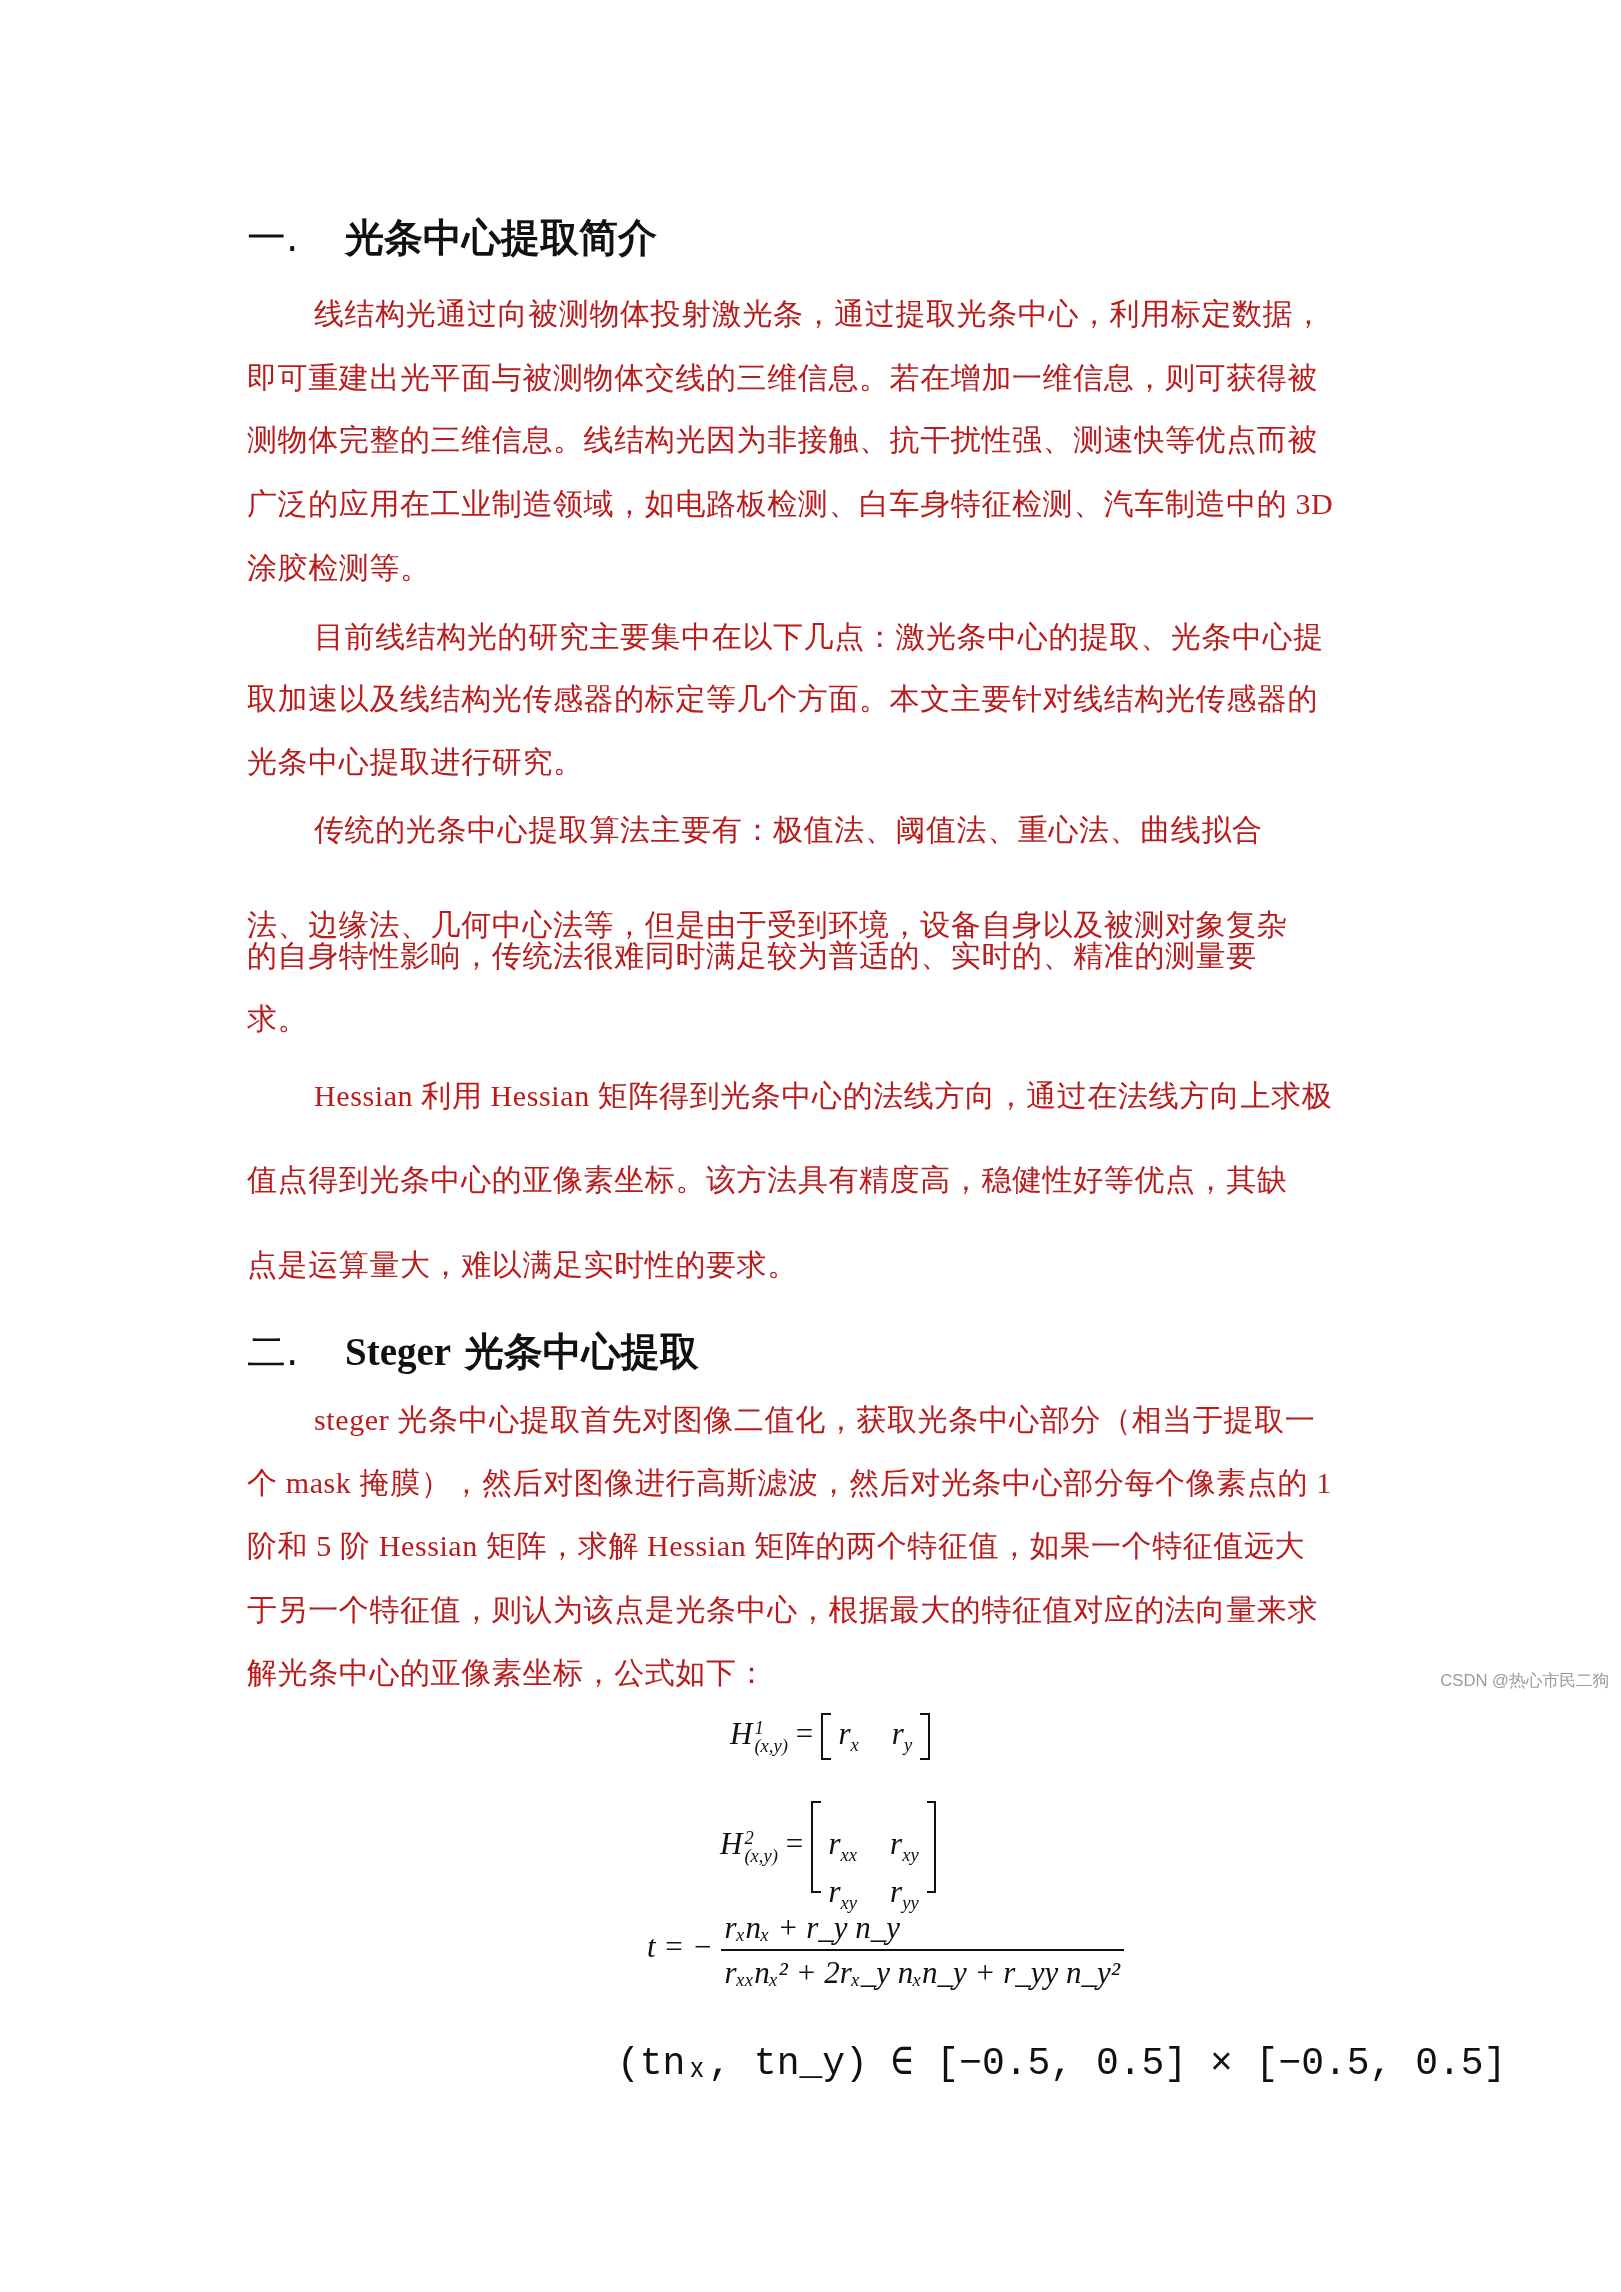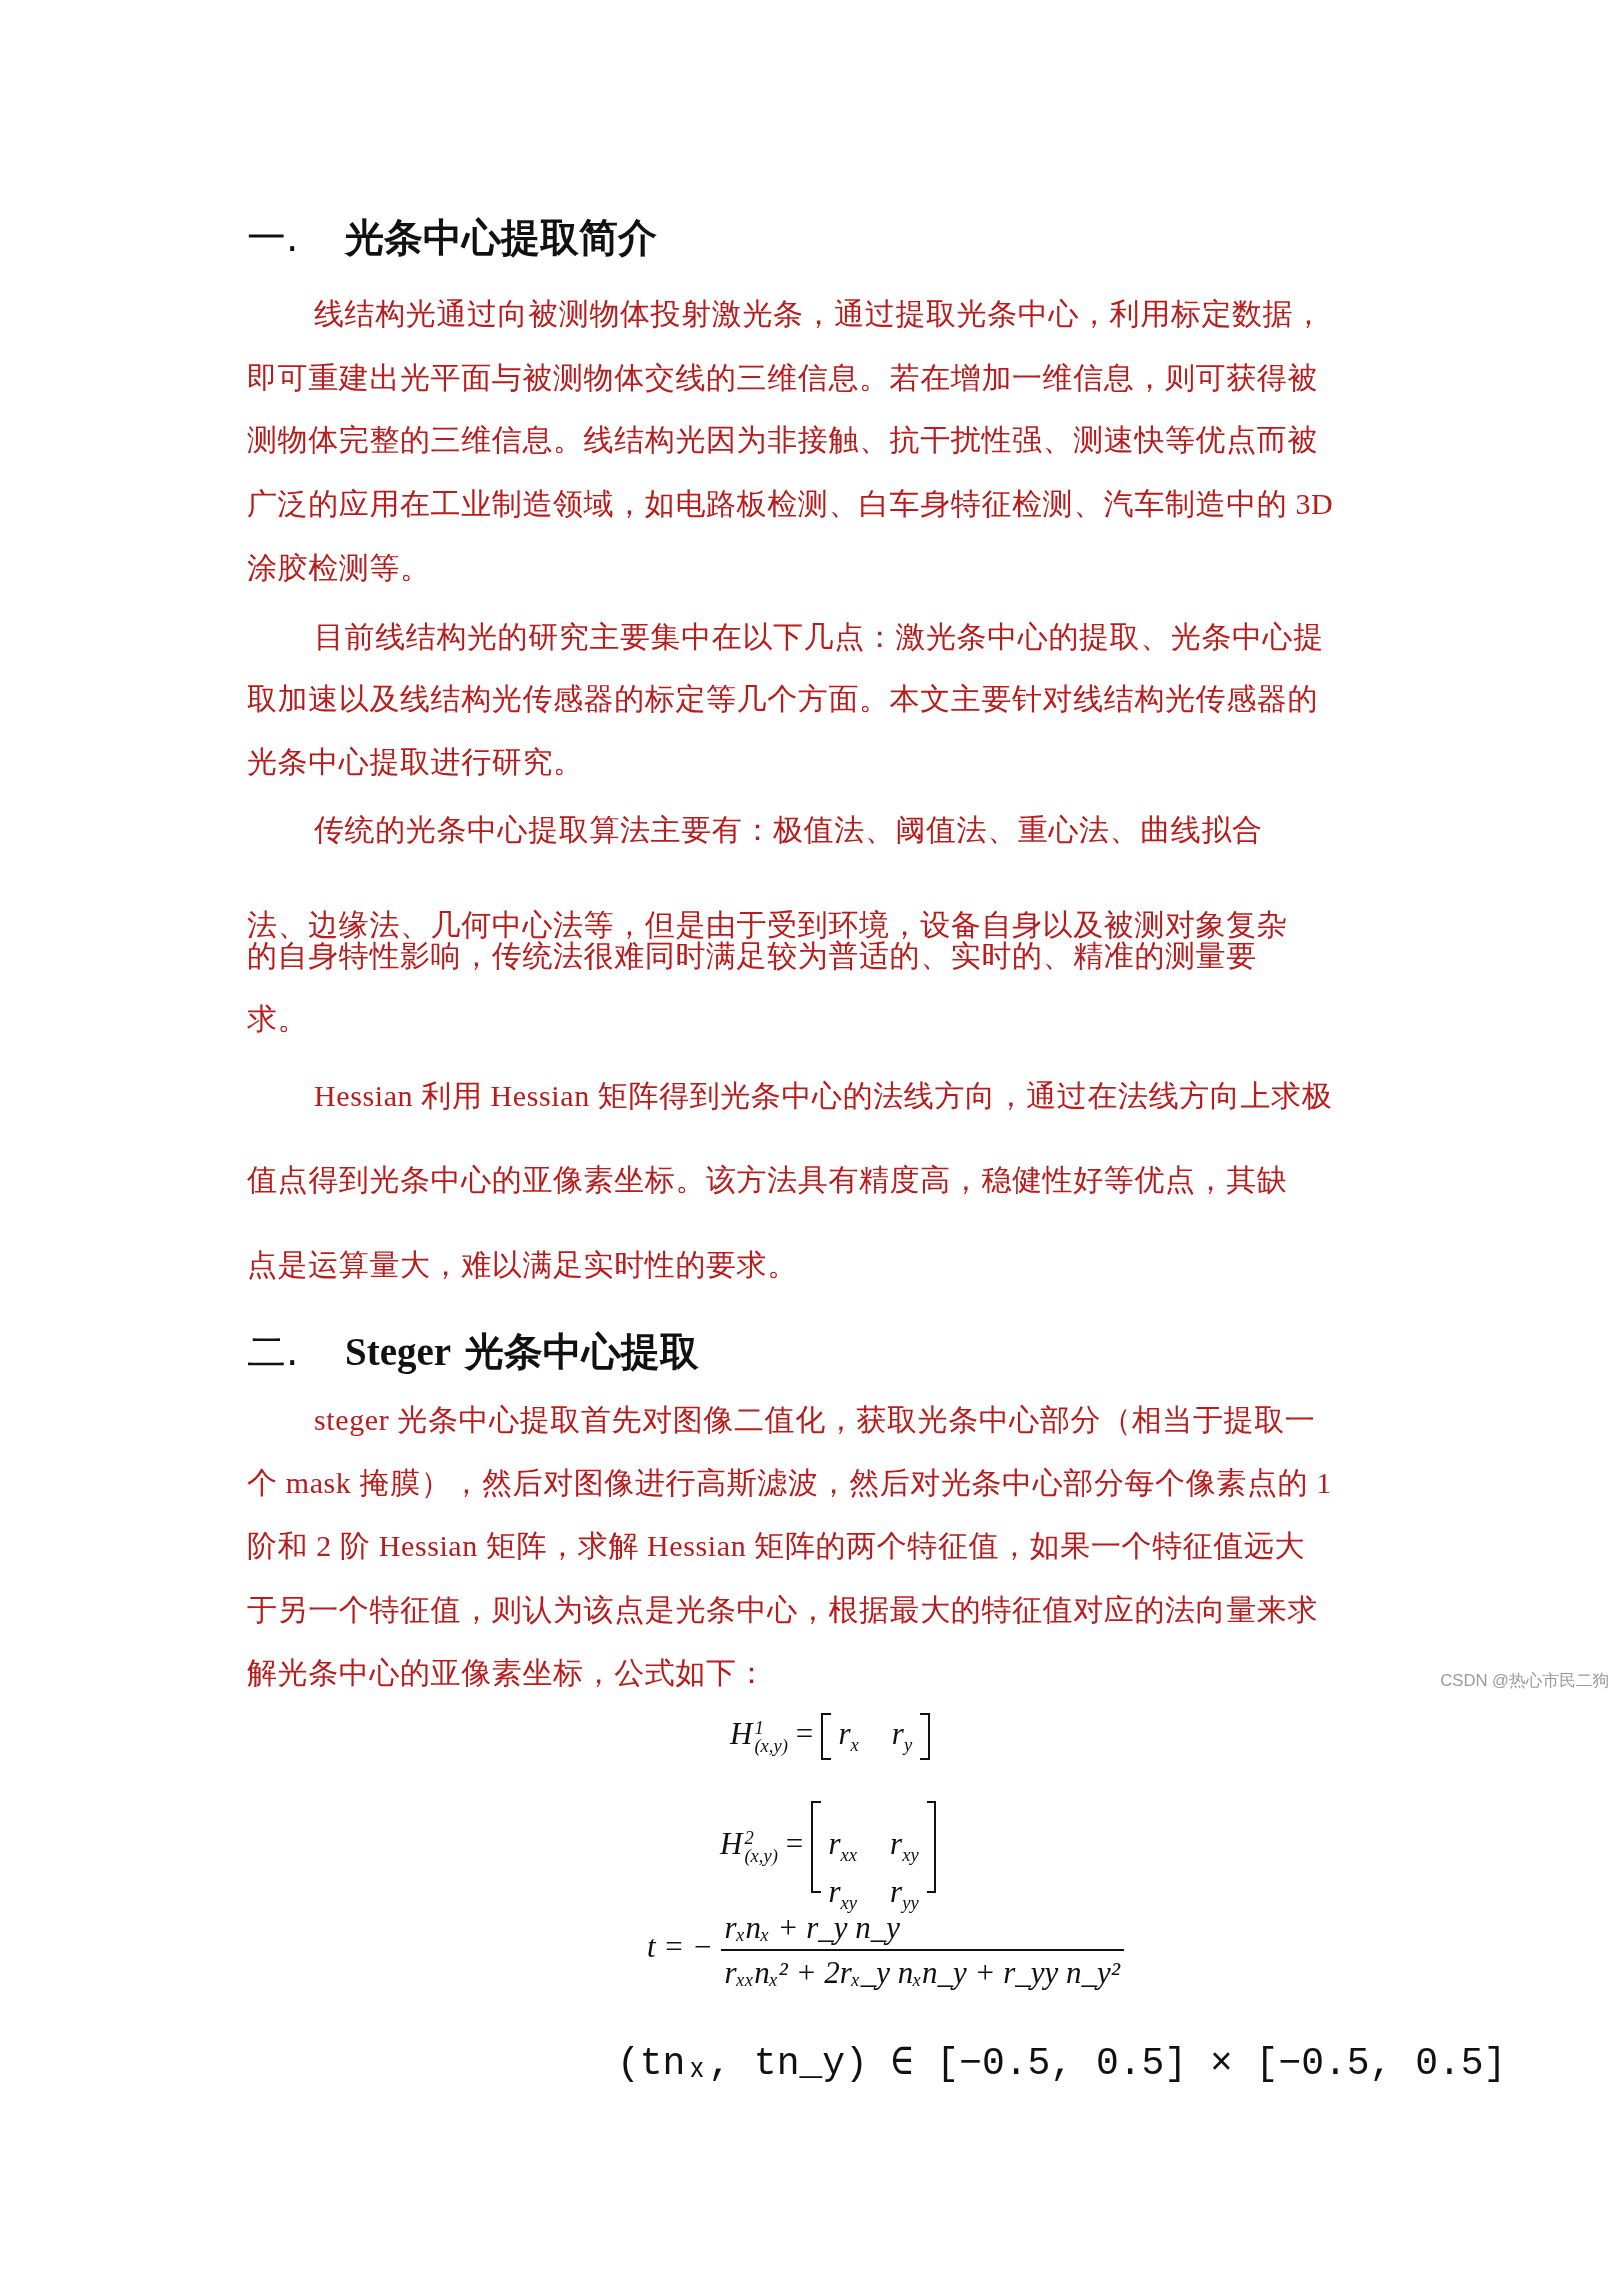--- a/index.html
+++ b/index.html
@@ -62,21 +62,21 @@
     <div class="line" style="top:1245px;">点是运算量大，难以满足实时性的要求。</div>
   </div>
 
   <div class="h1" style="top:1327px;">
     <span class="num">二.</span><span class="latin">Steger</span>&nbsp;<span>光条中心提取</span>
   </div>
 
   <div>
     <div class="line indent" style="top:1400px;">steger 光条中心提取首先对图像二值化，获取光条中心部分（相当于提取一</div>
     <div class="line" style="top:1463px;">个 mask 掩膜），然后对图像进行高斯滤波，然后对光条中心部分每个像素点的 1</div>
-    <div class="line" style="top:1526px;">阶和 2 阶 Hessian 矩阵，求解 Hessian 矩阵的两个特征值，如果一个特征值远大</div>
+    <div class="line" style="top:1526px;">阶和 5 阶 Hessian 矩阵，求解 Hessian 矩阵的两个特征值，如果一个特征值远大</div>
     <div class="line" style="top:1590px;">于另一个特征值，则认为该点是光条中心，根据最大的特征值对应的法向量来求</div>
     <div class="line" style="top:1653px;">解光条中心的亚像素坐标，公式如下：</div>
   </div>
 
   <div class="math" style="left:730px; top:1713px;">
     <i>H</i><span style="display:inline-flex;flex-direction:column;vertical-align:middle;line-height:17.6px;margin-left:2px;">
         <sup>1</sup>
         <sub>(x,y)</sub>
       </span>
     <span>=</span>

